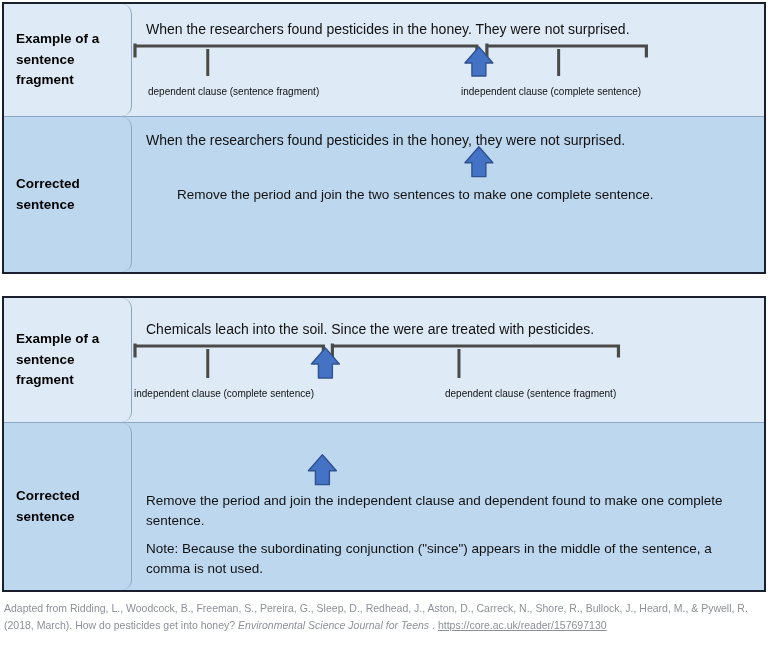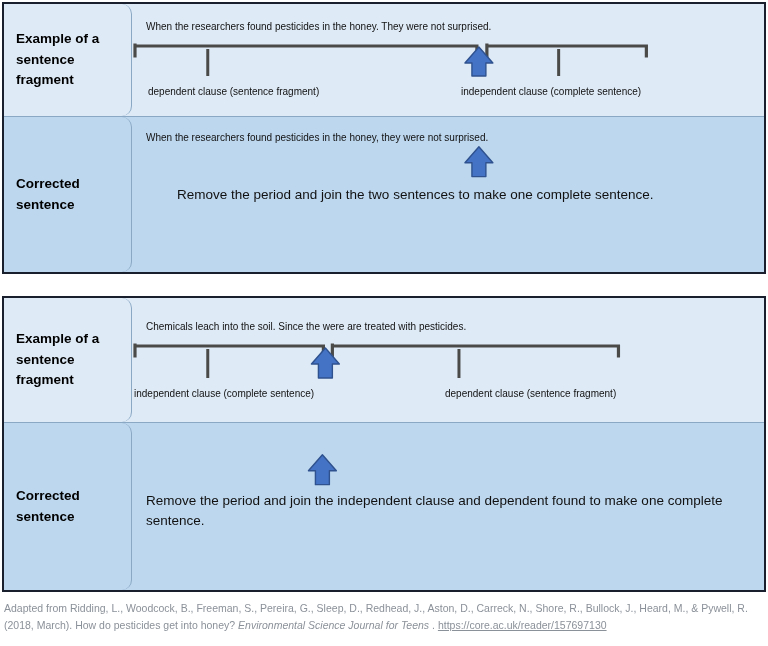--- a/index.html
+++ b/index.html
@@ -67,21 +67,21 @@
   .row-body {
     flex: 1 1 auto;
     position: relative;
     box-sizing: border-box;
     padding: 0;
   }
 
   .sentence {
     position: absolute;
     left: 14px;
-    font-size: 10px;
+    font-size: 14px;
     line-height: 1.35;
     color: #111111;
     white-space: nowrap;
   }
 
   .para {
     position: absolute;
     left: 14px;
     right: 14px;
     font-size: 13.5px;
@@ -196,20 +196,21 @@
     <div class="trow corrected-row">
       <div class="row-label">Corrected sentence</div>
       <div class="row-body">
 
 
         <svg class="annot" viewBox="0 0 634 168" preserveAspectRatio="none">
           <path d="M184,62 L184,48 L177,48 L191,32 L205,48 L198,48 L198,62 Z" fill="#4472c4" stroke="#2f528f" stroke-width="1.4" stroke-linejoin="round"></path>
         </svg>
 
         <div class="para" style="top:68px;">Remove the period and join the independent clause and dependent found to make one complete sentence.</div>
+        <div class="para" style="top:116px;">Note: Because the subordinating conjunction ("since") appears in the middle of the sentence, a comma is not used.</div>
       </div>
     </div>
   </div>
 
   <div class="citation">
     <span>Adapted from Ridding, L., Woodcock, B., Freeman, S., Pereira, G., Sleep, D., Redhead, J., Aston, D., Carreck, N., Shore, R., Bullock, J., Heard, M., &amp; Pywell, R.</span>
     <span>(2018, March). How do pesticides get into honey? </span><span class="cit-italic">Environmental Science Journal for Teens</span><span> . </span><a class="cit-link" href="#">https://core.ac.uk/reader/157697130</a>
   </div>
 
 </div>

